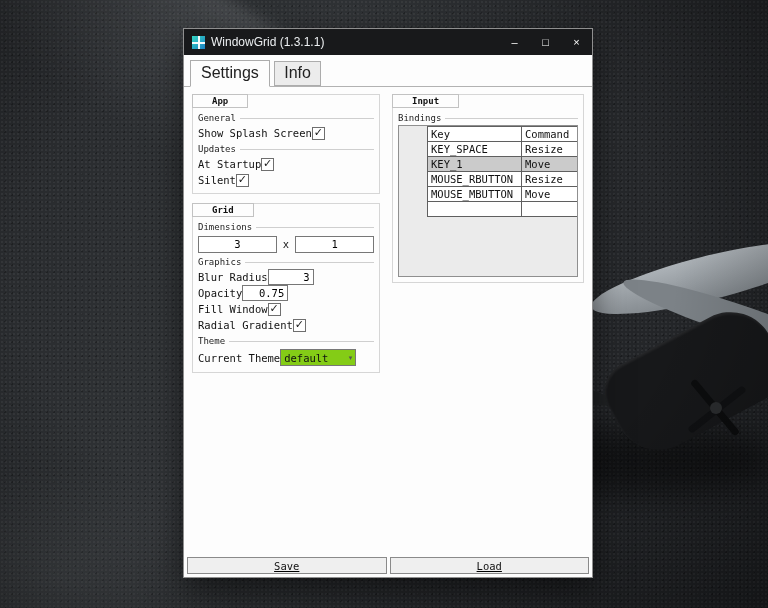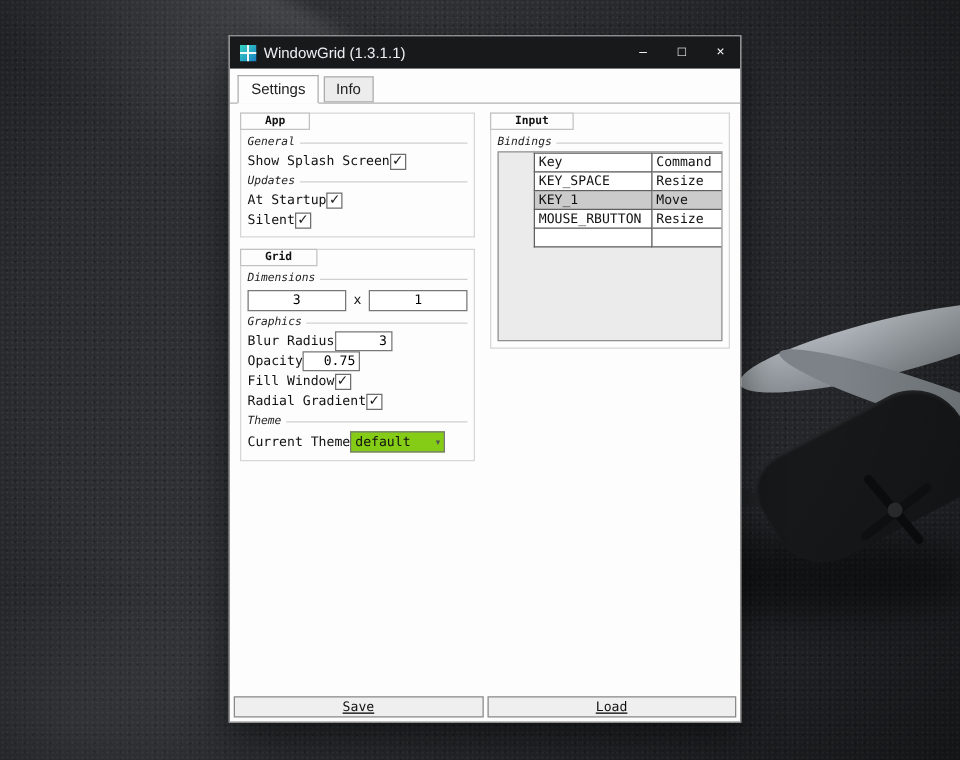--- a/index.html
+++ b/index.html
@@ -50,34 +50,34 @@
     background:
       linear-gradient(to right, transparent 44%, rgba(255,255,255,0.95) 44%, rgba(255,255,255,0.95) 58%, transparent 58%),
       linear-gradient(to bottom, transparent 44%, rgba(255,255,255,0.95) 44%, rgba(255,255,255,0.95) 58%, transparent 58%),
       linear-gradient(135deg,#35d6c2,#1a7fc4); }
   .title-text { color:#eceff1; font-size:12px; flex:1; }
   .win-controls { display:flex; height:26px; }
   .win-controls span { width:31px; text-align:center; line-height:26px; color:#fff; font-size:11px; }
 
   .win-body { position:relative; height:522px; background:#fdfdfd; }
   .tabstrip { padding:4px 0 0 6px; border-bottom:1px solid #b2b2b2;
-    font-family:"Liberation Sans", sans-serif; font-size:12px; }
+    font-family:"Liberation Sans", sans-serif; font-size:16px; }
   .tab { display:inline-block; padding:2px 9px 3px; border:1px solid #acacac; background:#ececec;
     color:#222; position:relative; top:1px; }
   .tab.active { background:#fdfdfd; border-bottom-color:#fdfdfd; padding:3px 10px 4px; z-index:2; }
 
   .content { display:flex; gap:12px; padding:7px 8px; font-size:10.5px; color:#111; }
   .col { display:flex; flex-direction:column; gap:9px; }
   .col.left { width:188px; }
   .col.right { width:192px; }
 
   .group { position:relative; border:1px solid #d6d6d6; background:#fdfdfd; padding:15px 5px 5px; }
   .badge { position:absolute; top:-1px; left:-1px; border:1px solid #c2c2c2; background:#fdfdfd;
     font-weight:bold; font-size:9px; padding:1px 19px; }
-  .subhead { display:flex; align-items:center; gap:4px; font-style:italic; font-size:9px;
+  .subhead { display:flex; align-items:center; gap:4px; font-size:9px;
     color:#222; margin:3px 0 2px; }
   .subhead::after { content:""; flex:1; border-top:1px solid #cfcfcf; }
   .row { display:flex; justify-content:flex-start; align-items:center; height:16px; }
 
   .checkbox { width:13px; height:13px; flex:0 0 13px; border:1px solid #6e6e6e; background:#fff;
     display:inline-flex; align-items:center; justify-content:center;
     font-family:"DejaVu Sans", sans-serif; font-size:11px; color:#1a1a1a; }
   .checkbox.checked::after { content:"✓"; margin-top:-2px; }
 
   .dim-row { display:flex; align-items:center; gap:6px; height:20px; margin:2px 0 1px; }
@@ -219,20 +219,24 @@
                 </tr>
                 <tr class="selected">
                   <td>KEY_1</td>
                   <td>Move</td>
                 </tr>
                 <tr>
                   <td>MOUSE_RBUTTON</td>
                   <td>Resize</td>
                 </tr>
                 <tr>
+                  <td>MOUSE_MBUTTON</td>
+                  <td>Move</td>
+                </tr>
+                <tr>
                   <td></td>
                   <td></td>
                 </tr>
               </tbody>
             </table>
           </div>
         </div>
 
 
       </div>

